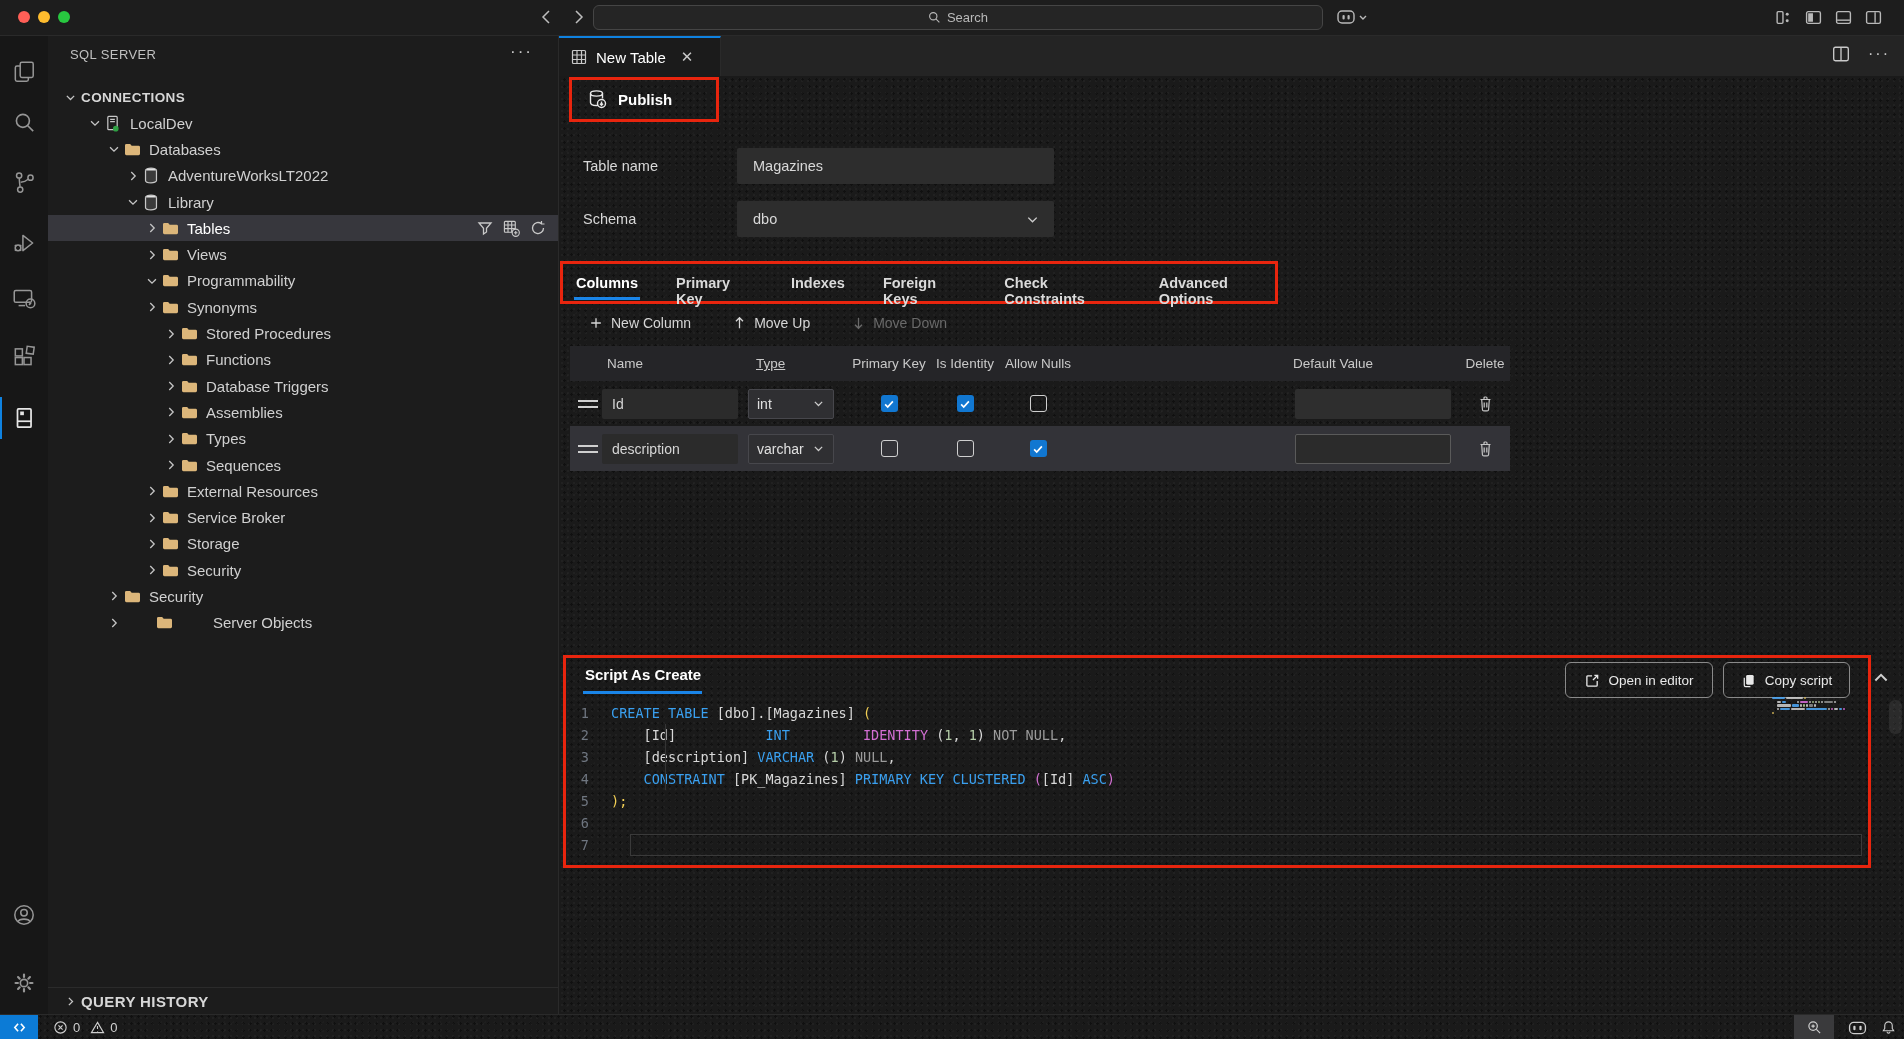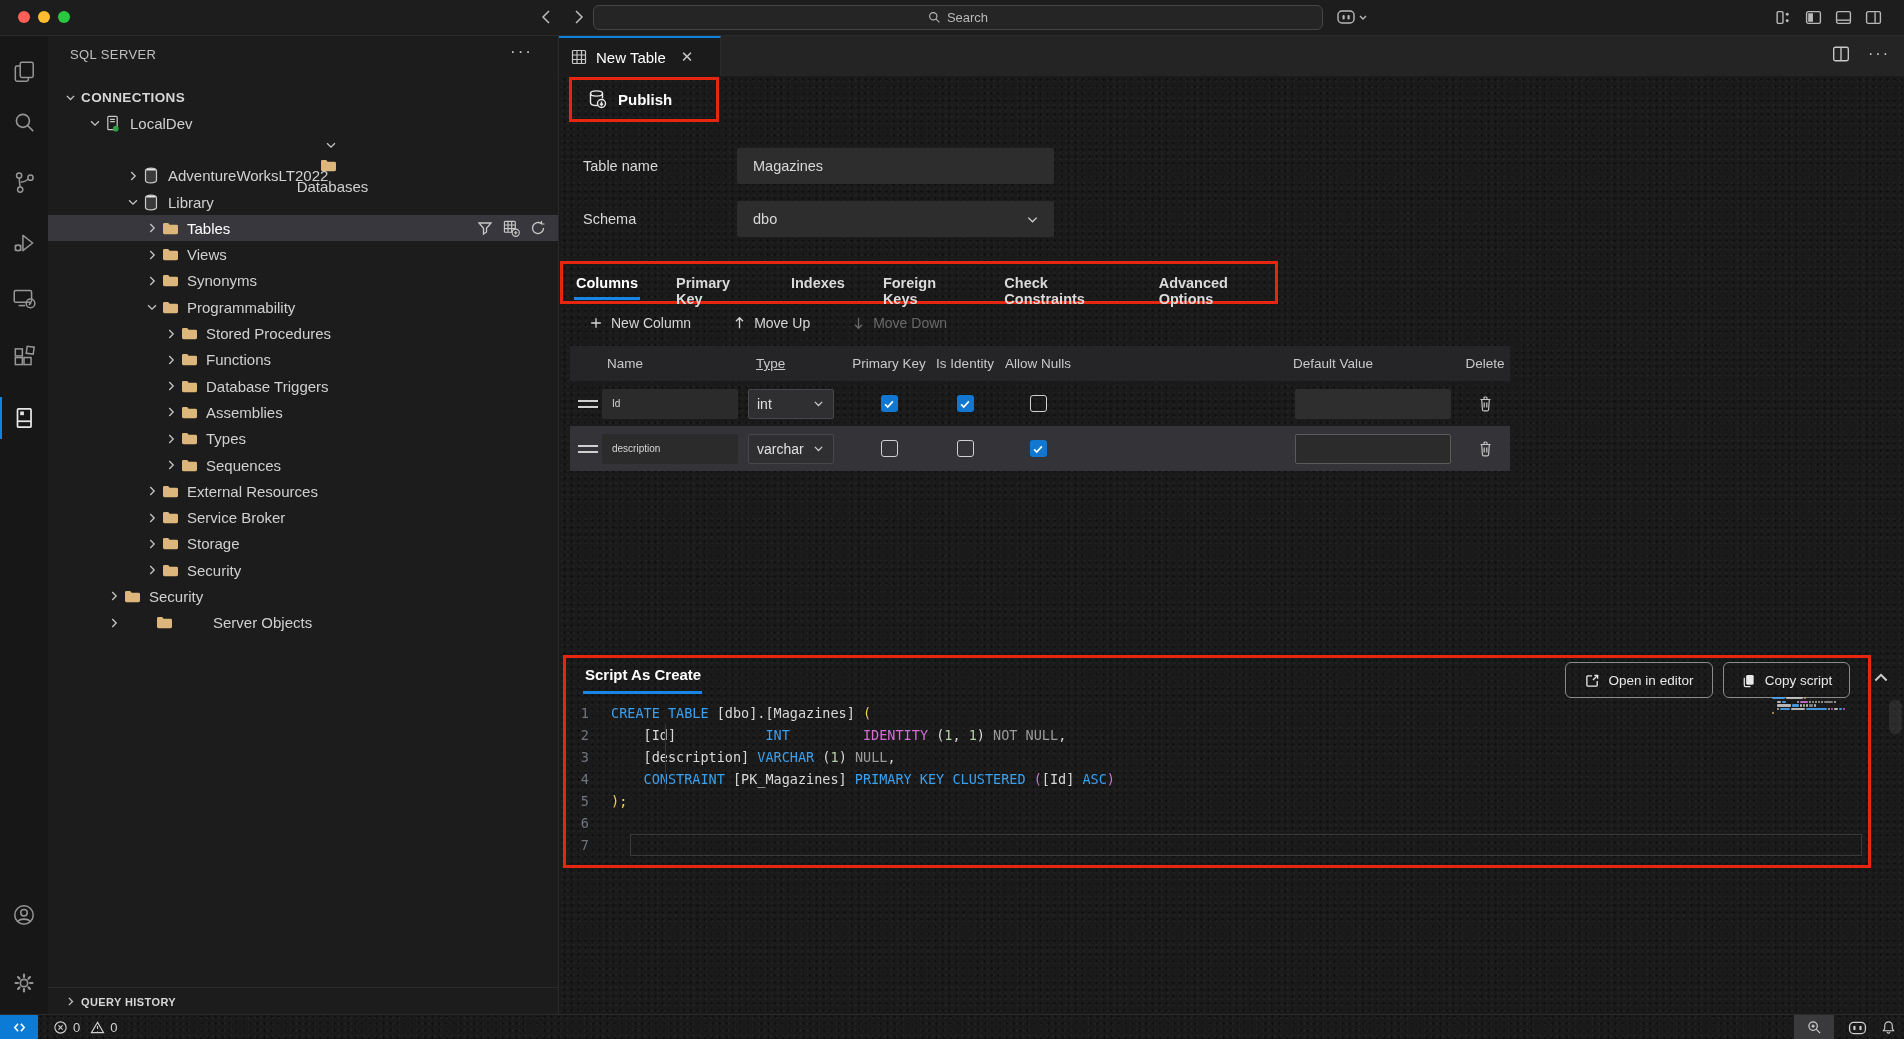--- a/index.html
+++ b/index.html
@@ -32,21 +32,21 @@
   .sb-title{position:absolute;left:22px;top:11px;font-size:13px;color:#c0c0c0;letter-spacing:.4px;}
   .sb-more{position:absolute;right:25px;top:6px;color:#c8c8c8;font-size:17px;letter-spacing:2px;}
   .sect-row{position:absolute;left:0;width:510px;height:26px;display:flex;align-items:center;font-weight:bold;font-size:13.5px;color:#d7d7d7;letter-spacing:.4px;}
   .tree{position:absolute;left:0;top:74px;width:510px;}
   .tree-row{position:relative;height:26.3px;display:flex;align-items:center;font-size:15px;color:#d0d0d0;white-space:nowrap;}
   .tree-row.sel{background:#37373d;color:#ffffff;}
   .tr-chev{width:17px;display:flex;align-items:center;color:#c5c5c5;flex:0 0 17px;}
   .tr-icon{width:25px;display:flex;align-items:center;flex:0 0 25px;}
   .tr-actions{position:absolute;right:12px;top:0;height:26.3px;display:flex;align-items:center;gap:10px;color:#c9c9c9;}
   .qh-row{position:absolute;left:0;top:951px;width:510px;height:27px;border-top:1px solid #2b2b2b;display:flex;align-items:center;
-     font-weight:bold;font-size:11px;color:#d7d7d7;letter-spacing:.4px;}
+     font-weight:bold;font-size:15px;color:#d7d7d7;letter-spacing:.4px;}
 
   
   .editor{position:absolute;left:559px;top:36px;width:1345px;height:978px;}
   .tabstrip{position:absolute;left:0;top:0;width:1345px;height:40px;background:#242424;}
   .tab{position:absolute;left:0;top:0;width:162px;height:40px;background:#1b1b1b;border-top:2px solid #0f82e0;border-right:1px solid #2a2a2a;
       display:flex;align-items:center;gap:9px;padding:0 12px;box-sizing:border-box;color:#ffffff;font-size:15px;}
   .tab-close{color:#c9c9c9;font-size:15px;margin-left:6px;}
   .tabstrip-actions{position:absolute;right:14px;top:9px;display:flex;gap:18px;color:#c9c9c9;align-items:center;}
 
   .redbox{position:absolute;border:3px solid #e8250e;box-sizing:border-box;}
@@ -66,21 +66,21 @@
   .gtoolbar{position:absolute;display:flex;gap:42px;align-items:center;font-size:14px;color:#d6d6d6;}
   .gt-btn{display:flex;align-items:center;gap:8px;}
   .gt-btn.disabled{color:#6a6a6a;}
 
   .grid{position:absolute;left:11px;top:310px;width:940px;}
   .g-row{display:grid;grid-template-columns:32px 146px 104px 74px 78px 68px 213px 175px 50px;align-items:center;}
   .g-head{height:35px;background:#252528;font-size:13.5px;color:#c9c9c9;}
   .g-data{height:45px;}
   .g-data.alt{background:#333338;}
   .cell-c{display:flex;justify-content:center;}
-  .name-input{width:136px;height:30px;background:#2b2b2b;border-radius:2px;display:flex;align-items:center;padding:0 10px;box-sizing:border-box;font-size:10px;color:#d6d6d6;}
+  .name-input{width:136px;height:30px;background:#2b2b2b;border-radius:2px;display:flex;align-items:center;padding:0 10px;box-sizing:border-box;font-size:14px;color:#d6d6d6;}
   .type-select{width:86px;height:30px;background:#2f2f32;border:1px solid #47474c;border-radius:2px;display:flex;align-items:center;
       justify-content:space-between;padding:0 8px;box-sizing:border-box;font-size:14px;color:#e0e0e0;}
   .dv-input{width:156px;height:30px;background:#2e2e2e;border-radius:2px;box-sizing:border-box;}
   .dv-input.bordered{background:#2b2b2b;border:1px solid #5a5a5a;}
   .checkbox{width:17px;height:17px;border-radius:3px;box-sizing:border-box;display:flex;align-items:center;justify-content:center;}
   .checkbox.on{background:#1177d1;}
   .checkbox.off{border:1.6px solid #d0d0d0;}
   .handle{width:20px;margin-left:8px;}
   .handle div{height:2px;background:#cfcfcf;margin:4px 0;}
   .trash{color:#c5c5c5;}
@@ -258,21 +258,21 @@
           </span>
           <span class="tr-icon">
             <svg width="15" height="17" viewBox="0 0 16 18" fill="none" stroke="#c8c8c8" stroke-width="1.3">
               <rect x="3" y="1.5" width="10" height="14" rx="1"></rect>
               <path d="M5.5 4.5h5M5.5 7h5"></path>
               <circle cx="11.5" cy="14.5" r="3" fill="#2ea043" stroke="none"></circle>
             </svg>
           </span>
           <span>LocalDev</span>
         </div>
-        <div class="tree-row" style="padding-left: 59px; flex-direction: column;">
+        <div class="tree-row" style="padding-left: 59px;">
           <span class="tr-chev">
             <svg width="14" height="14" viewBox="0 0 16 16" fill="none" stroke="currentColor" stroke-width="1.5">
               <path d="M3.5 6l4.5 4.5L12.5 6"></path>
             </svg>
           </span>
           <span class="tr-icon">
             <svg width="17" height="15" viewBox="0 0 18 16" fill="#dcb67a">
               <path d="M1 3.5A1.5 1.5 0 0 1 2.5 2h4l1.6 2h7.4A1.5 1.5 0 0 1 17 5.5v7A1.5 1.5 0 0 1 15.5 14h-13A1.5 1.5 0 0 1 1 12.5z"></path>
             </svg>
           </span>
@@ -349,42 +349,42 @@
           <span class="tr-icon">
             <svg width="17" height="15" viewBox="0 0 18 16" fill="#dcb67a">
               <path d="M1 3.5A1.5 1.5 0 0 1 2.5 2h4l1.6 2h7.4A1.5 1.5 0 0 1 17 5.5v7A1.5 1.5 0 0 1 15.5 14h-13A1.5 1.5 0 0 1 1 12.5z"></path>
             </svg>
           </span>
           <span>Views</span>
         </div>
         <div class="tree-row" style="padding-left: 97px;">
           <span class="tr-chev">
             <svg width="14" height="14" viewBox="0 0 16 16" fill="none" stroke="currentColor" stroke-width="1.5">
+              <path d="M3.5 6l4.5 4.5L12.5 6"></path>
+            </svg>
+          </span>
+          <span class="tr-icon">
+            <svg width="17" height="15" viewBox="0 0 18 16" fill="#dcb67a">
+              <path d="M1 3.5A1.5 1.5 0 0 1 2.5 2h4l1.6 2h7.4A1.5 1.5 0 0 1 17 5.5v7A1.5 1.5 0 0 1 15.5 14h-13A1.5 1.5 0 0 1 1 12.5z"></path>
+            </svg>
+          </span>
+          <span>Programmability</span>
+        </div>
+        <div class="tree-row" style="padding-left: 97px;">
+          <span class="tr-chev">
+            <svg width="14" height="14" viewBox="0 0 16 16" fill="none" stroke="currentColor" stroke-width="1.5">
               <path d="M6 3.5L10.5 8 6 12.5"></path>
             </svg>
           </span>
           <span class="tr-icon">
             <svg width="17" height="15" viewBox="0 0 18 16" fill="#dcb67a">
               <path d="M1 3.5A1.5 1.5 0 0 1 2.5 2h4l1.6 2h7.4A1.5 1.5 0 0 1 17 5.5v7A1.5 1.5 0 0 1 15.5 14h-13A1.5 1.5 0 0 1 1 12.5z"></path>
             </svg>
           </span>
           <span>Synonyms</span>
-        </div>
-        <div class="tree-row" style="padding-left: 97px;">
-          <span class="tr-chev">
-            <svg width="14" height="14" viewBox="0 0 16 16" fill="none" stroke="currentColor" stroke-width="1.5">
-              <path d="M3.5 6l4.5 4.5L12.5 6"></path>
-            </svg>
-          </span>
-          <span class="tr-icon">
-            <svg width="17" height="15" viewBox="0 0 18 16" fill="#dcb67a">
-              <path d="M1 3.5A1.5 1.5 0 0 1 2.5 2h4l1.6 2h7.4A1.5 1.5 0 0 1 17 5.5v7A1.5 1.5 0 0 1 15.5 14h-13A1.5 1.5 0 0 1 1 12.5z"></path>
-            </svg>
-          </span>
-          <span>Programmability</span>
         </div>
         <div class="tree-row" style="padding-left: 116px;">
           <span class="tr-chev">
             <svg width="14" height="14" viewBox="0 0 16 16" fill="none" stroke="currentColor" stroke-width="1.5">
               <path d="M6 3.5L10.5 8 6 12.5"></path>
             </svg>
           </span>
           <span class="tr-icon">
             <svg width="17" height="15" viewBox="0 0 18 16" fill="#dcb67a">
               <path d="M1 3.5A1.5 1.5 0 0 1 2.5 2h4l1.6 2h7.4A1.5 1.5 0 0 1 17 5.5v7A1.5 1.5 0 0 1 15.5 14h-13A1.5 1.5 0 0 1 1 12.5z"></path>

